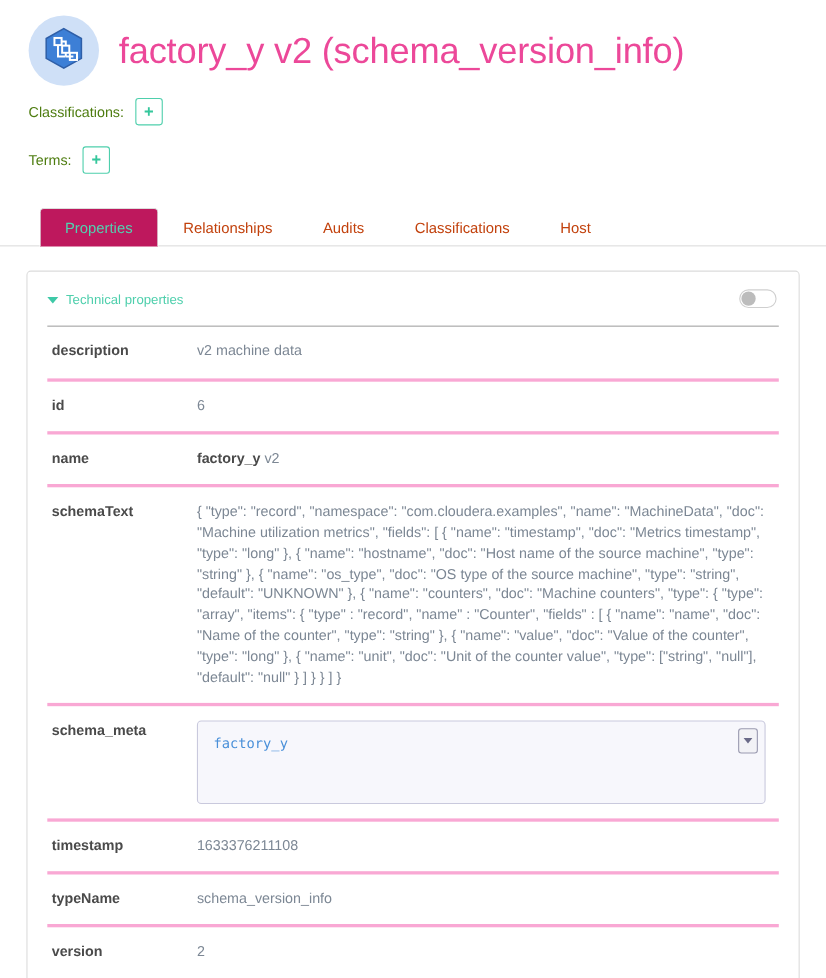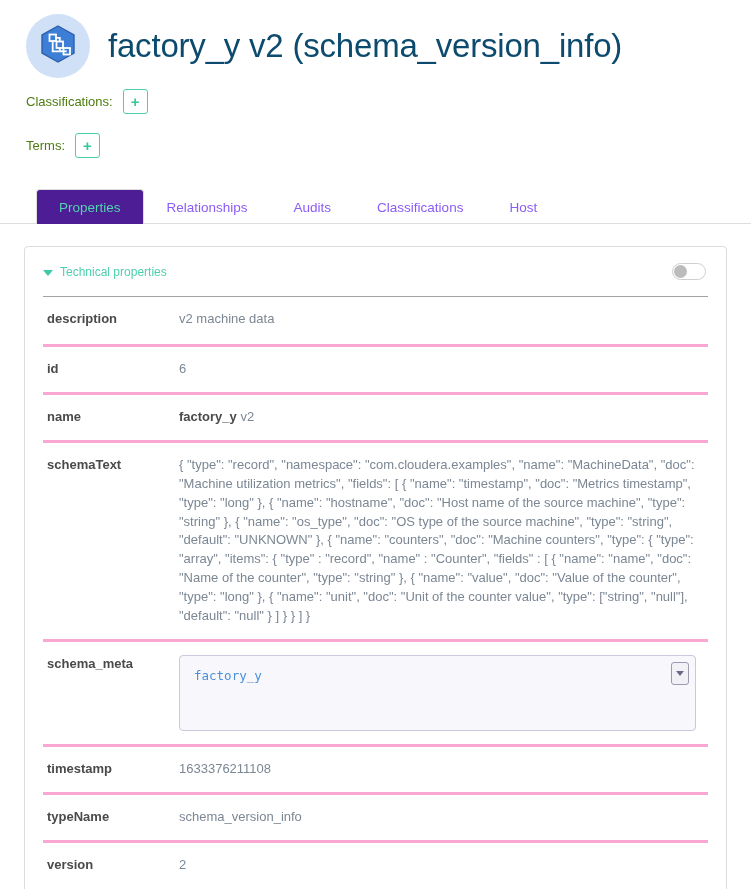--- a/index.html
+++ b/index.html
@@ -22,21 +22,21 @@
   }
   .entity-avatar {
     width: 64px; height: 64px;
     border-radius: 50%;
     background: #cfe0f7;
     display: flex; align-items: center; justify-content: center;
     flex: 0 0 64px;
   }
   .entity-title {
     font-size: 33px;
-    color: #0c4a6e;
+    color: #ec4899;
     margin-left: 18px;
     white-space: nowrap;
     letter-spacing: -0.2px;
     font-weight: 400;
   }
 
   
   .meta-row {
     display: flex;
     align-items: center;
@@ -76,33 +76,33 @@
     content: "";
     position: absolute;
     left: 0; right: 0; bottom: 0;
     height: 1px;
     background: #dddddd;
   }
   .tab {
     position: relative;
     z-index: 2;
     font-size: 13.5px;
-    color: #8b5cf6;
+    color: #c2410c;
     padding: 11px 22px 10px 22px;
     border: 1px solid transparent;
     border-bottom: none;
     border-radius: 4px 4px 0 0;
     background: transparent;
     cursor: pointer;
     white-space: nowrap;
     line-height: 1;
   }
   .tab.active {
     color: #51d2b0;
-    background: #4c1d95;
+    background: #be185d;
     border-color: #dddddd;
     box-shadow: 0 1px 0 0 #ffffff;
   }
 
   
   .card {
     margin: 22px 24px 0 24px;
     border: 1px solid #dcdcdc;
     border-radius: 4px;
     background: #ffffff;

